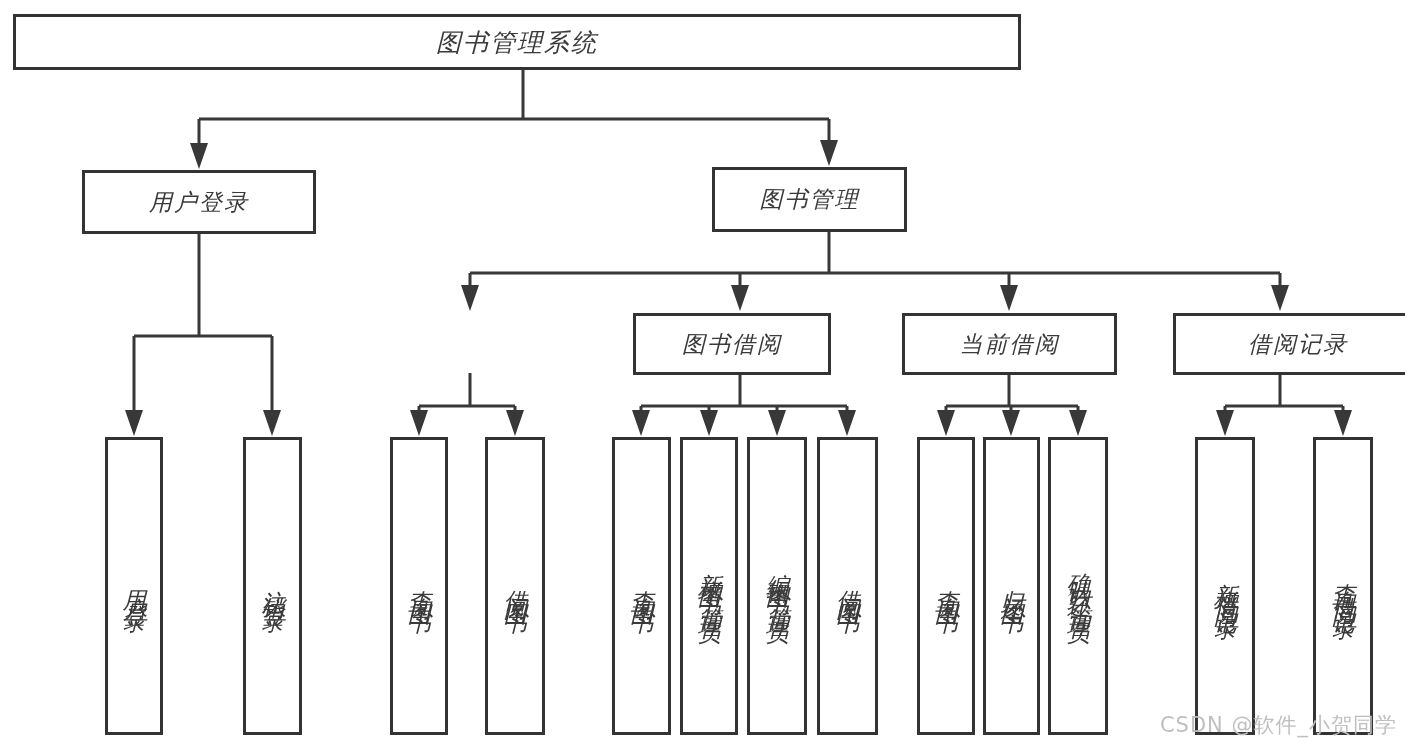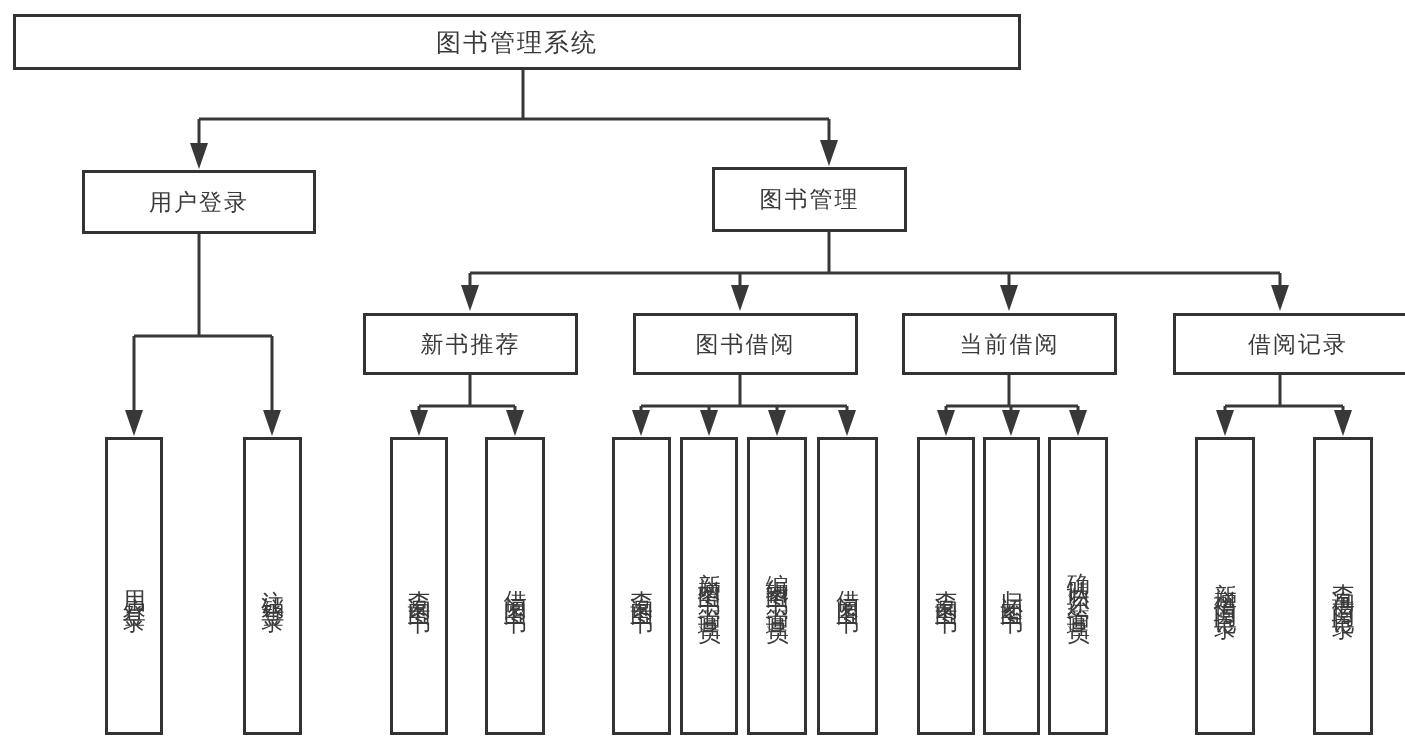--- a/index.html
+++ b/index.html
@@ -16,20 +16,21 @@
     pointer-events:none;
   }
   .box {
     position:absolute;
     box-sizing:border-box;
     border:3px solid #333333;
     background:#ffffff;
     display:flex;
     align-items:center;
     justify-content:center;
+    font-style:italic;
   }
   .root-box  { left:13px;  top:14px;  width:1008px; height:56px; }
   .root-box span { font-size:25px; letter-spacing:2px; }
   .l2-label, .l3-label { font-size:23px; letter-spacing:2px; }
   .v-box span {
     writing-mode:vertical-rl;
     text-orientation:mixed;
     font-size:23px;
     letter-spacing:7px;
     line-height:1.1;
@@ -87,24 +88,21 @@
     <span>图书管理系统</span>
   </div>
 
   <div class="box" style="left:82px;top:170px;width:234px;height:64px;">
     <span class="l2-label">用户登录</span>
   </div>
   <div class="box" style="left:712px;top:167px;width:195px;height:65px;">
     <span class="l2-label">图书管理</span>
   </div>
 
-  <div class="box" style="left:363px;top:313px;width:215px;height:62px;">
-    <span class="l3-label">新书推荐</span>
-  </div>
-  <div class="box" style="left:633px;top:313px;width:225px;height:62px;">
+  <div class="box" style="left:633px;top:313px;width:198px;height:62px;">
     <span class="l3-label">图书借阅</span>
   </div>
   <div class="box" style="left:902px;top:313px;width:215px;height:62px;align-items:center;">
     <span class="l3-label">当前借阅</span>
   </div>
   <div class="box" style="left:1173px;top:313px;width:250px;height:62px;">
     <span class="l3-label">借阅记录</span>
   </div>
 
   <div class="box v-box" style="left:105px;top:437px;width:58px;height:298px;">
@@ -144,14 +142,15 @@
     <span>确认归还（管理员）</span>
   </div>
 
   <div class="box v-box" style="left:1195px;top:437px;width:60px;height:298px;">
     <span>新增借阅记录</span>
   </div>
   <div class="box v-box" style="left:1313px;top:437px;width:60px;height:298px;">
     <span>查询借阅记录</span>
   </div>
 
+  <div class="watermark">CSDN @软件_小贺同学</div>
 
 </div>
 
 </body></html>

